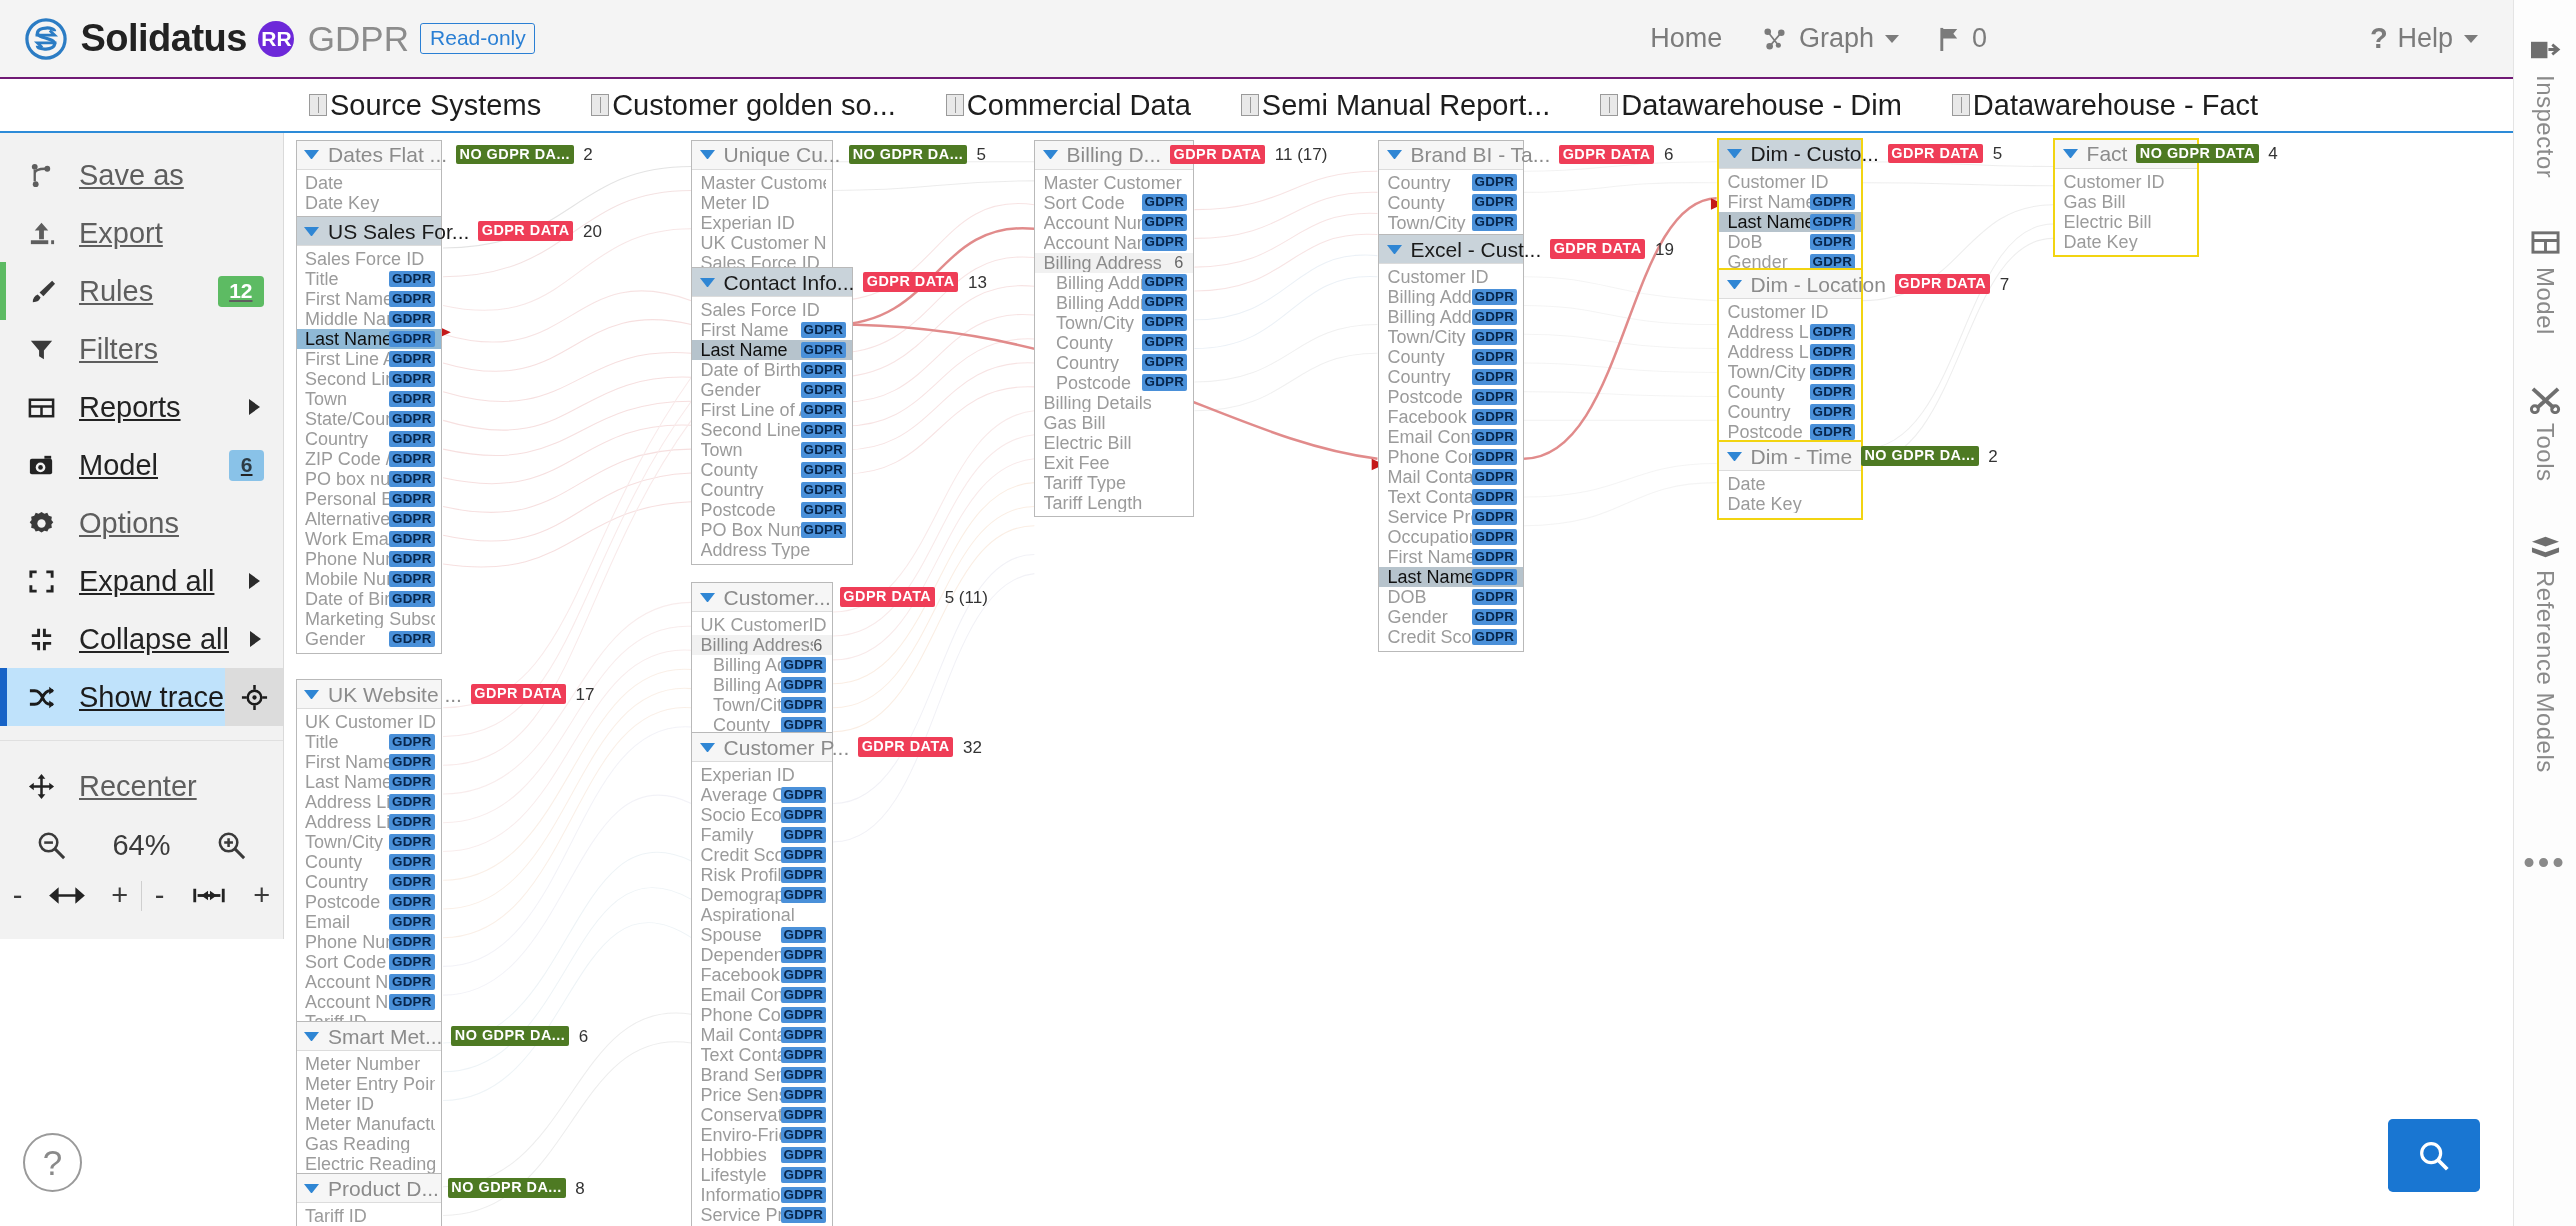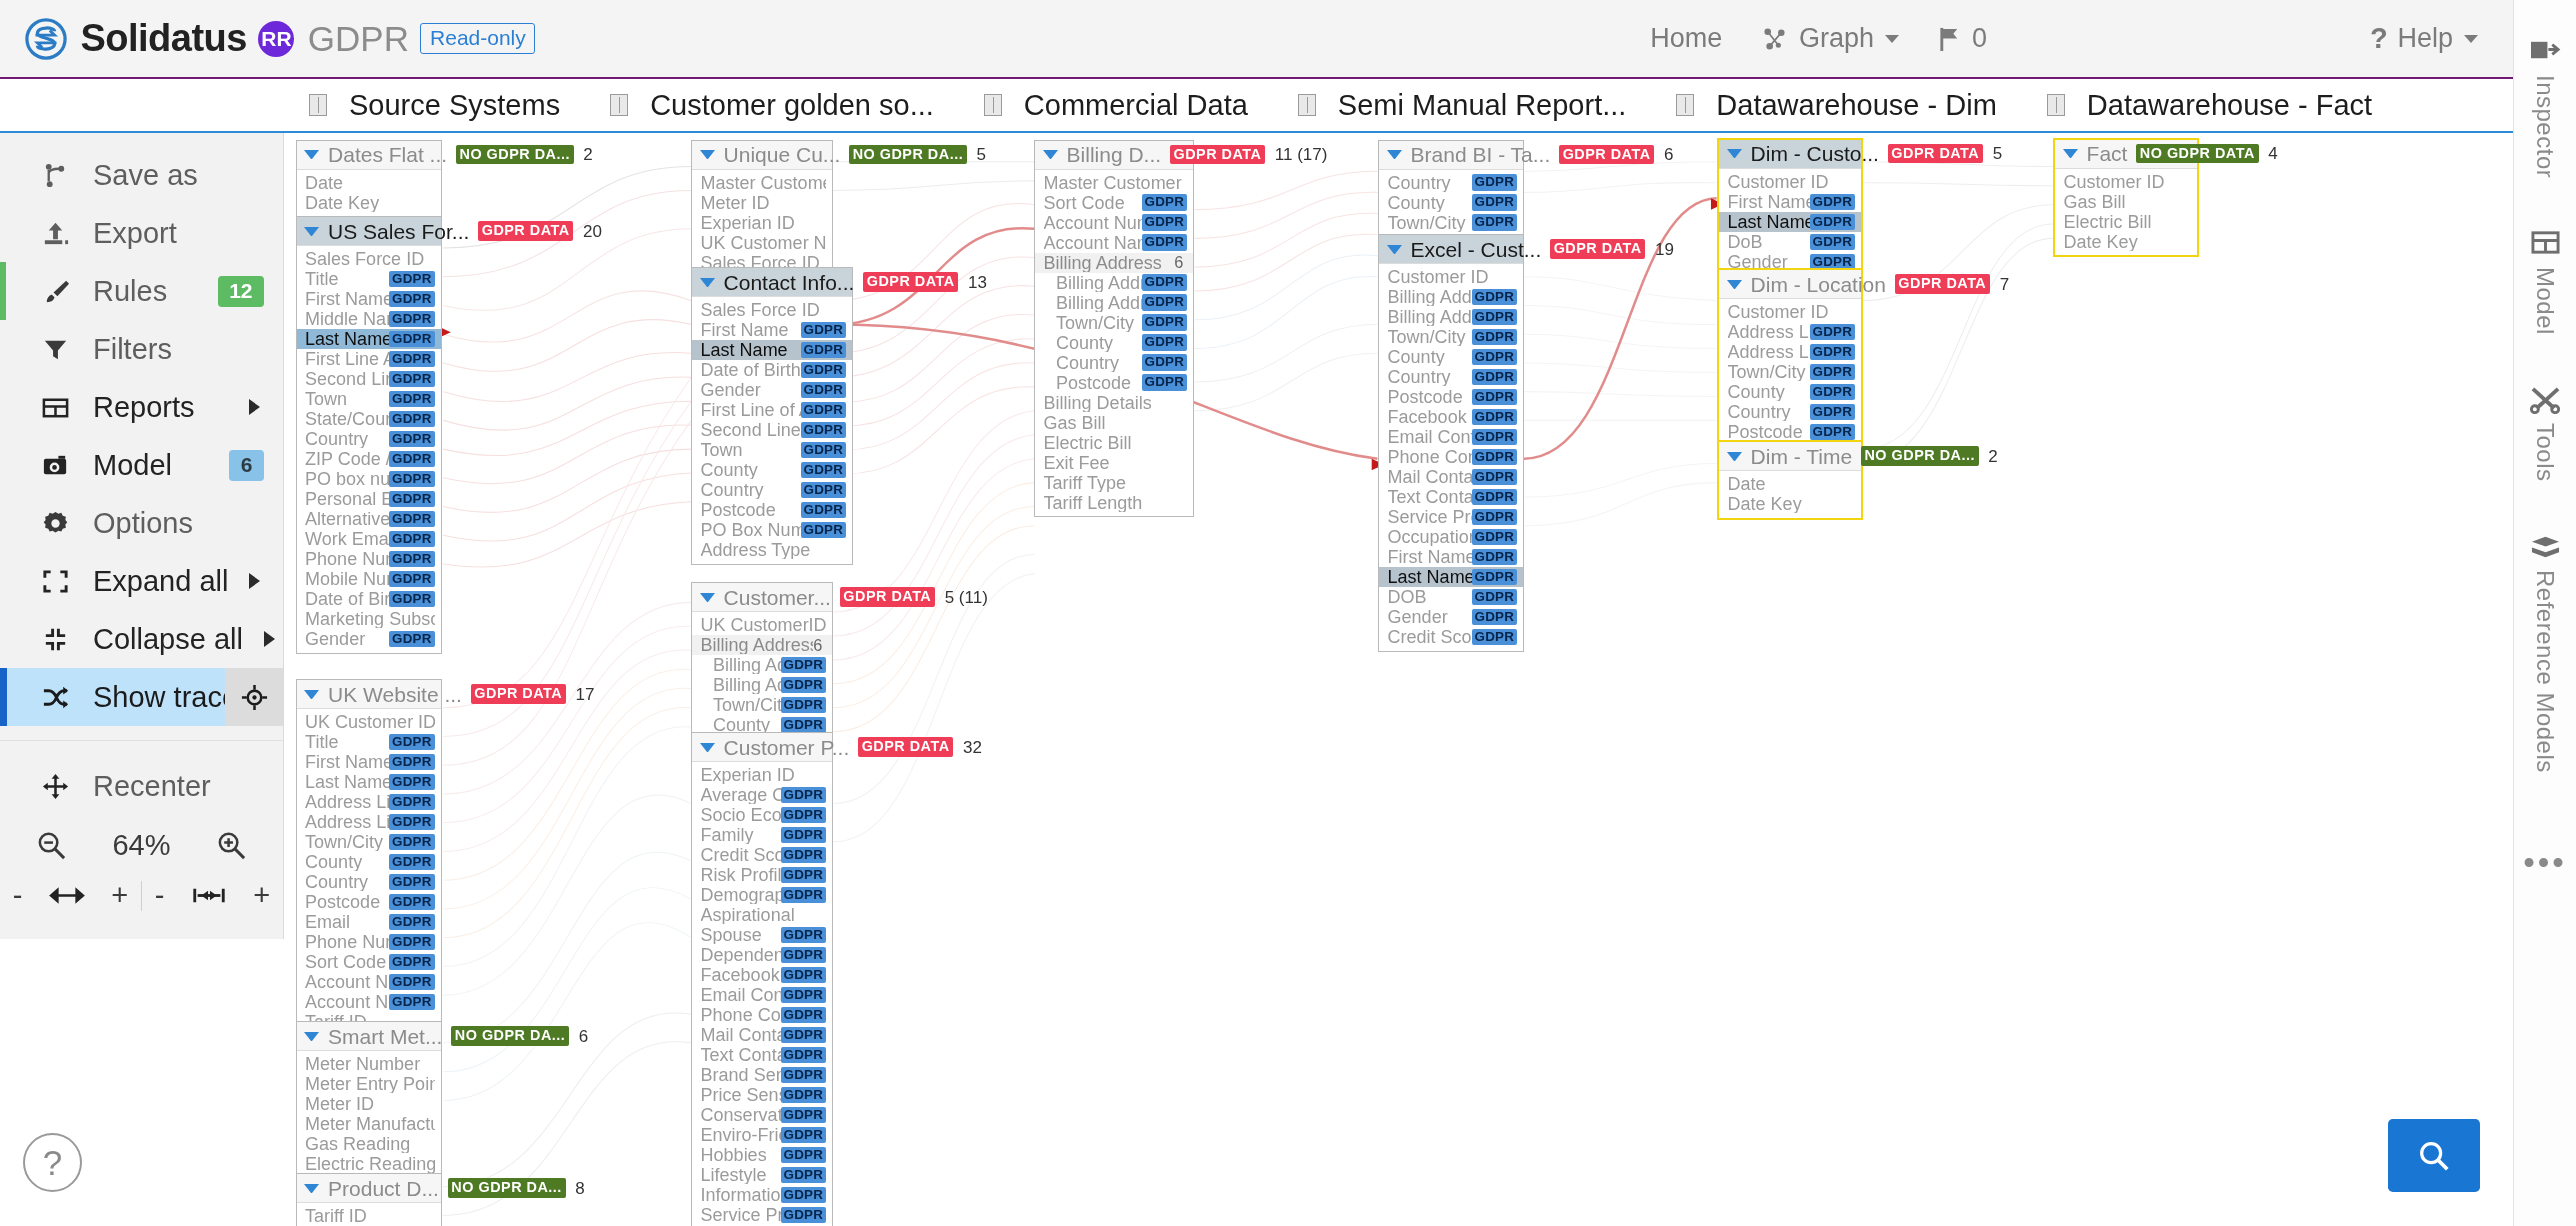--- a/index.html
+++ b/index.html
@@ -38,37 +38,37 @@
   .caret-dn {
     width:0;height:0;border-left:7.7px solid transparent;border-right:7.7px solid transparent;
     border-top:8.6px solid #7b7b7b; margin-left:1.9px;
   }
   
   .tabbar {
     position:absolute; left:0; top:79px; width:2513px; height:54px;
     background:#fff; border-bottom:2.9px solid #2d8bd8;
     display:flex; align-items:center; padding-left:284px; gap:0;
   }
-  .tab { display:flex; align-items:center; gap:22px; padding:12px 25px; height:68px; }
+  .tab { display:flex; align-items:center; gap:3px; padding:12px 25px; height:68px; }
   .tab-label { font-size:29px; color:#1d1d1d; white-space:nowrap; }
   .tab-icon {
     width:18px; height:22px; border:1.9px solid #9a9a9a; position:relative; flex:0 0 18px;
     background:#e9e9e9;
   }
   .tab-icon:before {
     content:""; position:absolute; left:50%; top:1.9px; bottom:1.9px; width:1px; background:#9a9a9a;
   }
   
   .sidebar {
     position:absolute; left:0; top:133px; width:284px; background:#f2f2f2;
     border-right:1px solid #dadada; padding-top:13.4px;
   }
   .side-item {
     position:relative; display:flex; align-items:center; height:58px;
-    padding-left:39px; gap:21px; color:#5e5e5e; font-size:29px;
+    padding-left:25px; gap:21px; color:#5e5e5e; font-size:29px;text-decoration:underline;
   }
   .side-item .ico { width:33px; display:flex; justify-content:center; flex:0 0 33px; }
   .side-item.dark { color:#232323; }
   .side-item .lbl { white-space:nowrap; }
   .badge {
     margin-left:auto; margin-right:19px; font-size:21px; color:#fff;
     border-radius:3.8px; padding:2.9px 11.5px 3.8px; font-weight:600;
   }
   .badge.green { background:#5dbb63; }
   .badge.blue  { background:#89c2e8; color:#2d3b45; }

